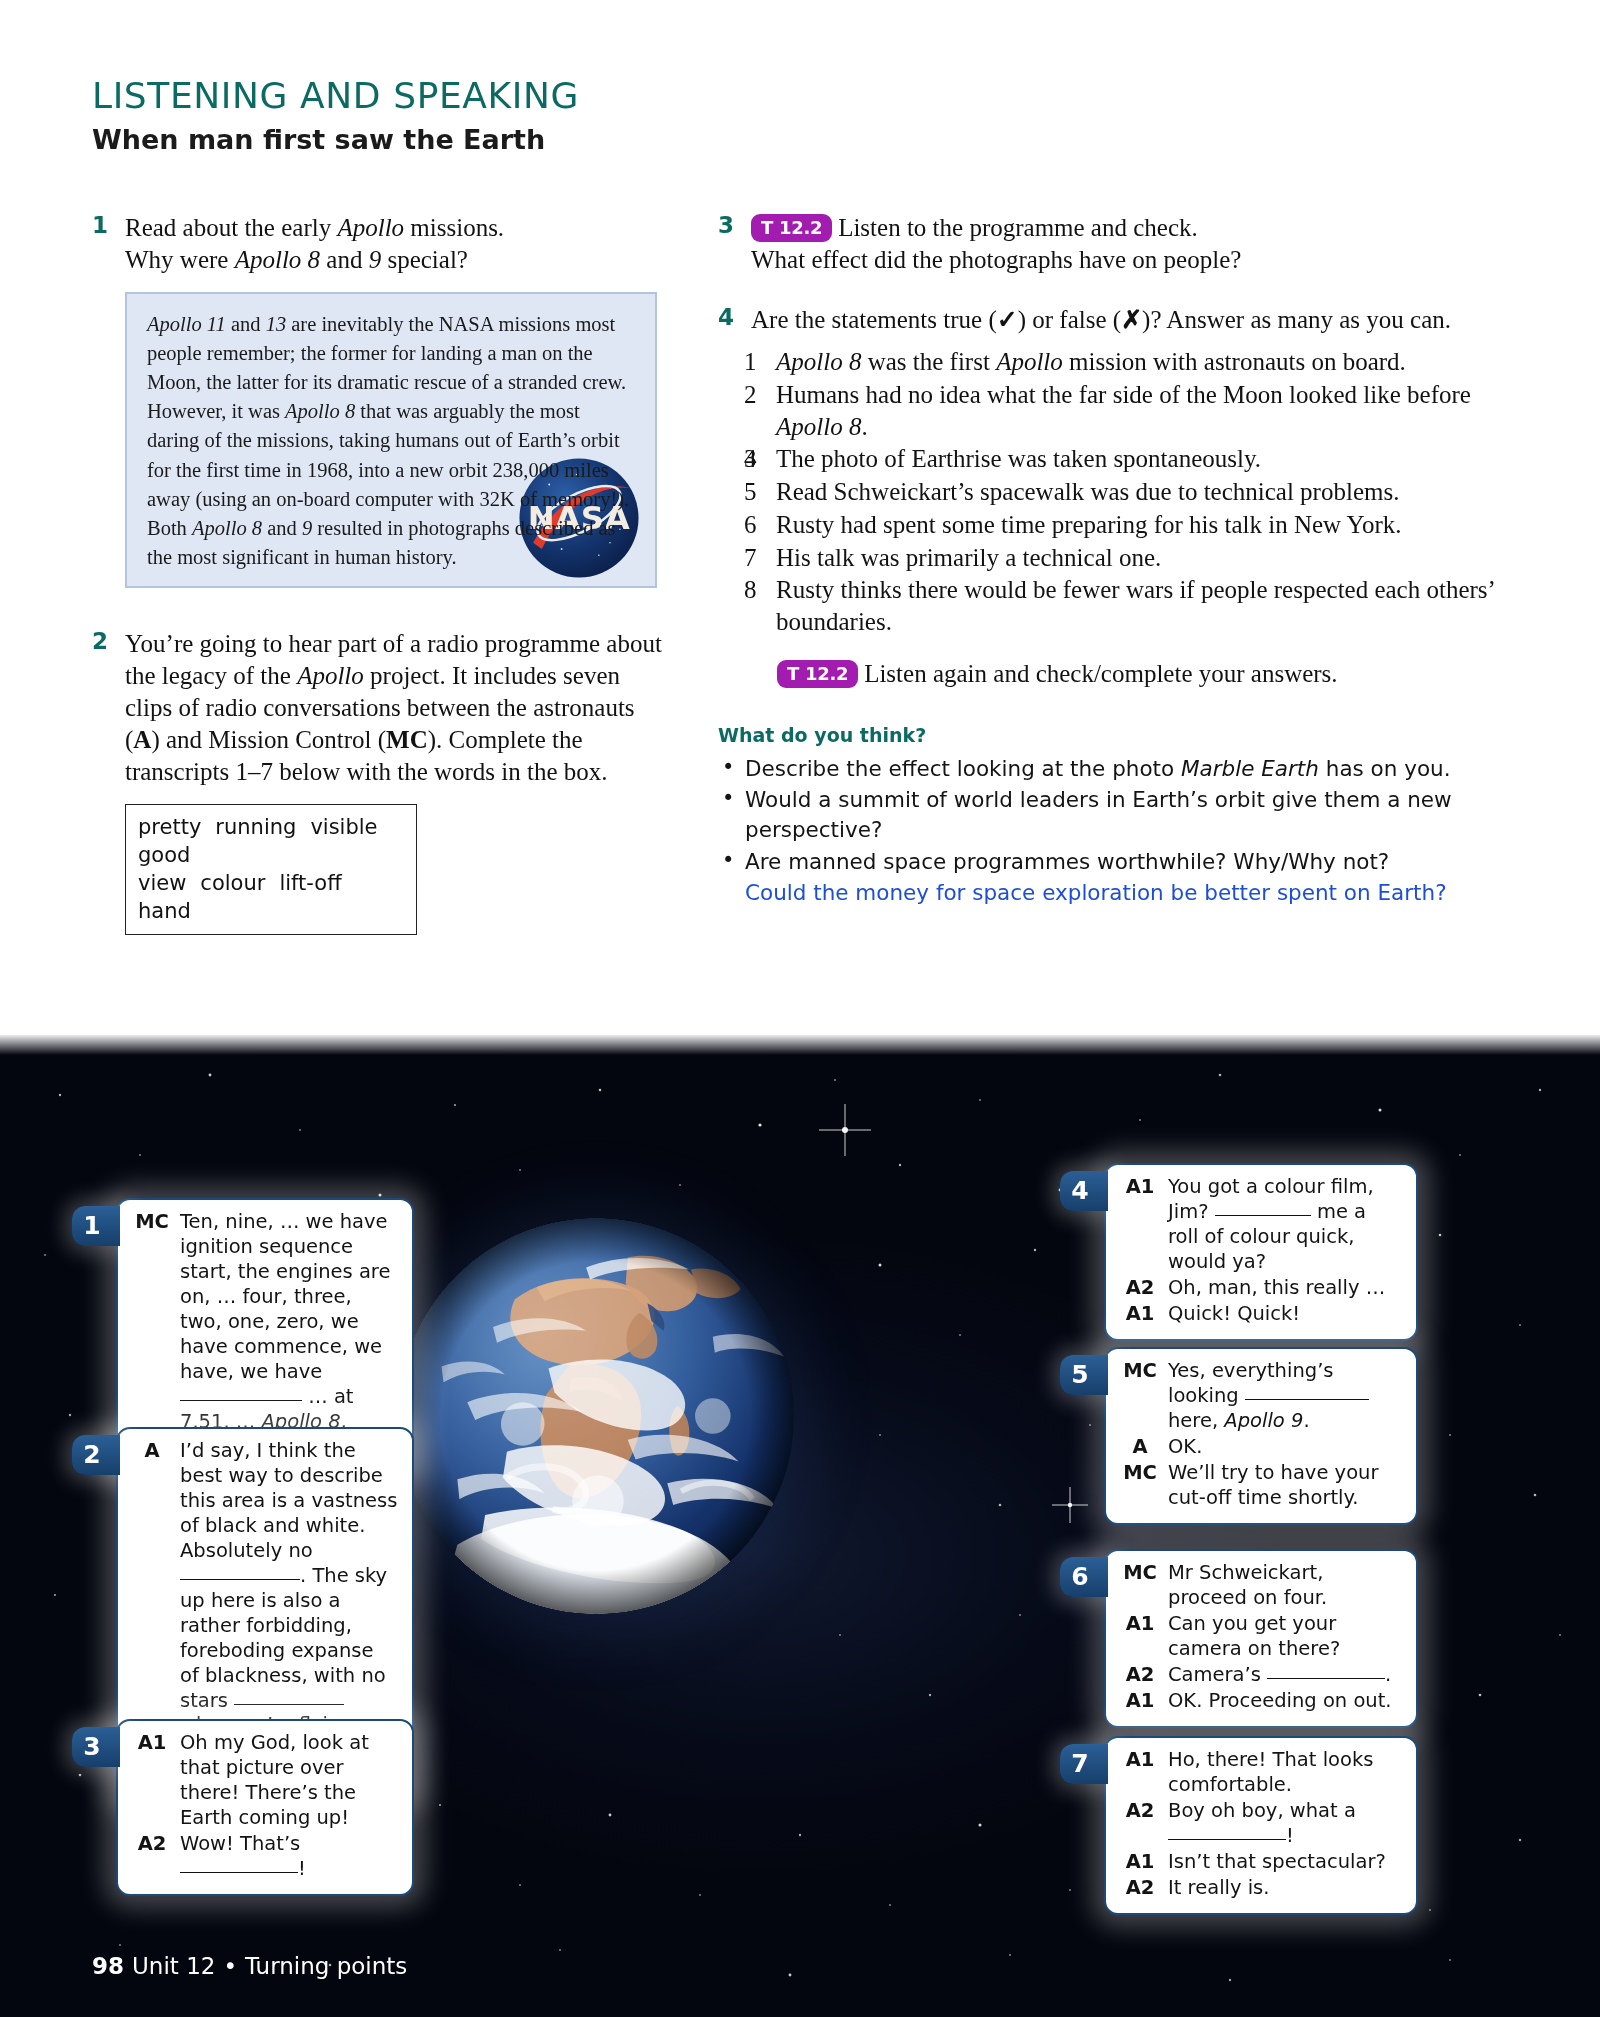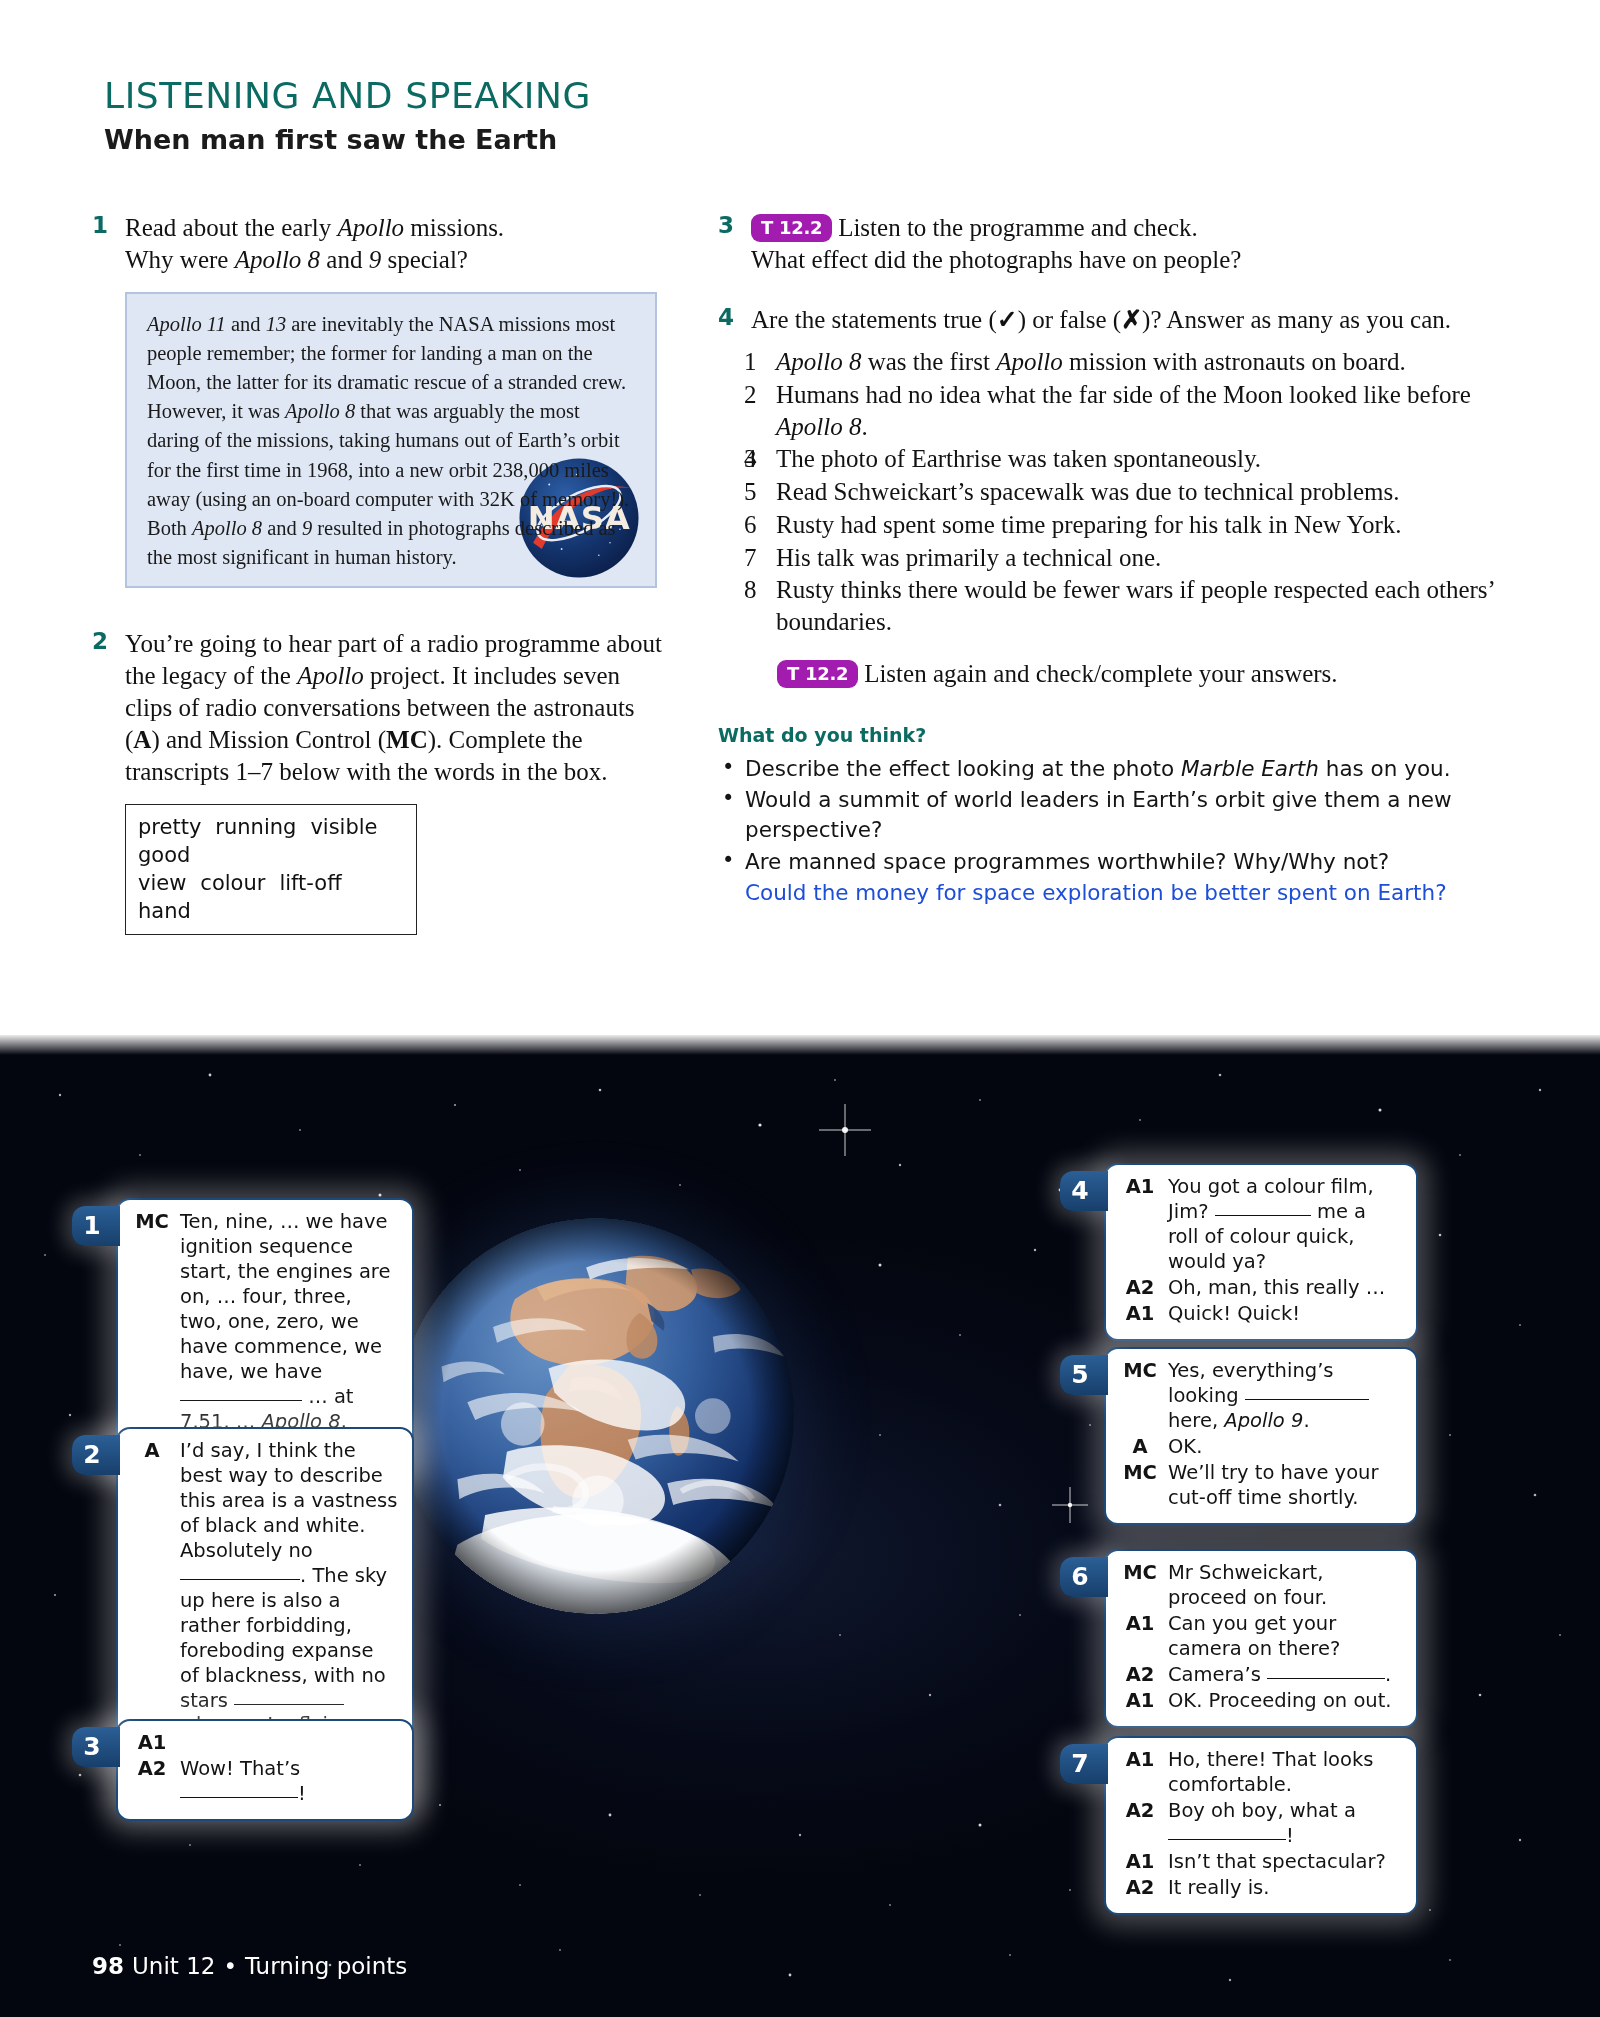--- a/index.html
+++ b/index.html
@@ -14,21 +14,21 @@
   }
 
   
   .page-top {
     position: absolute;
     left: 0; top: 0;
     width: 1600px; height: 1035px;
     background: #ffffff;
   }
 
-  .head-block { position: absolute; left: 104px; top: 78px; }
+  .head-block { position: absolute; left: 92px; top: 78px; }
   .head-title {
     font-family: "DejaVu Sans", sans-serif;
     font-size: 36px;
     letter-spacing: 0.6px;
     color: #0b6b63;
     font-weight: 400;
     margin: 0;
     line-height: 1.0;
   }
   .head-sub {
@@ -528,20 +528,21 @@
     <div class="line">
       <div class="spk">A</div>
       <div class="utt"><span>I’d say, I think the best way to describe this area is a vastness of black and white. Absolutely no </span><span class="blank" style="width:120px;"></span><span>. The sky up here is also a rather forbidding, foreboding expanse of blackness, with no stars </span><span class="blank" style="width:110px;"></span><span> when we’re flying over the Moon in daylight.</span></div>
     </div>
   </div>
 
   <div class="bubble" style="left:116px; top:684px; width:298px;">
     <div class="bubble-num left">3</div>
     <div class="line">
       <div class="spk">A1</div>
+      <div class="utt">Oh my God, look at that picture over there! There’s the Earth coming up!</div>
     </div>
     <div class="line">
       <div class="spk">A2</div>
       <div class="utt"><span>Wow! That’s </span><span class="blank" style="width:118px;"></span><span>!</span></div>
     </div>
   </div>
 
   <div class="bubble" style="left:1104px; top:128px; width:314px;">
     <div class="bubble-num left">4</div>
     <div class="line">

